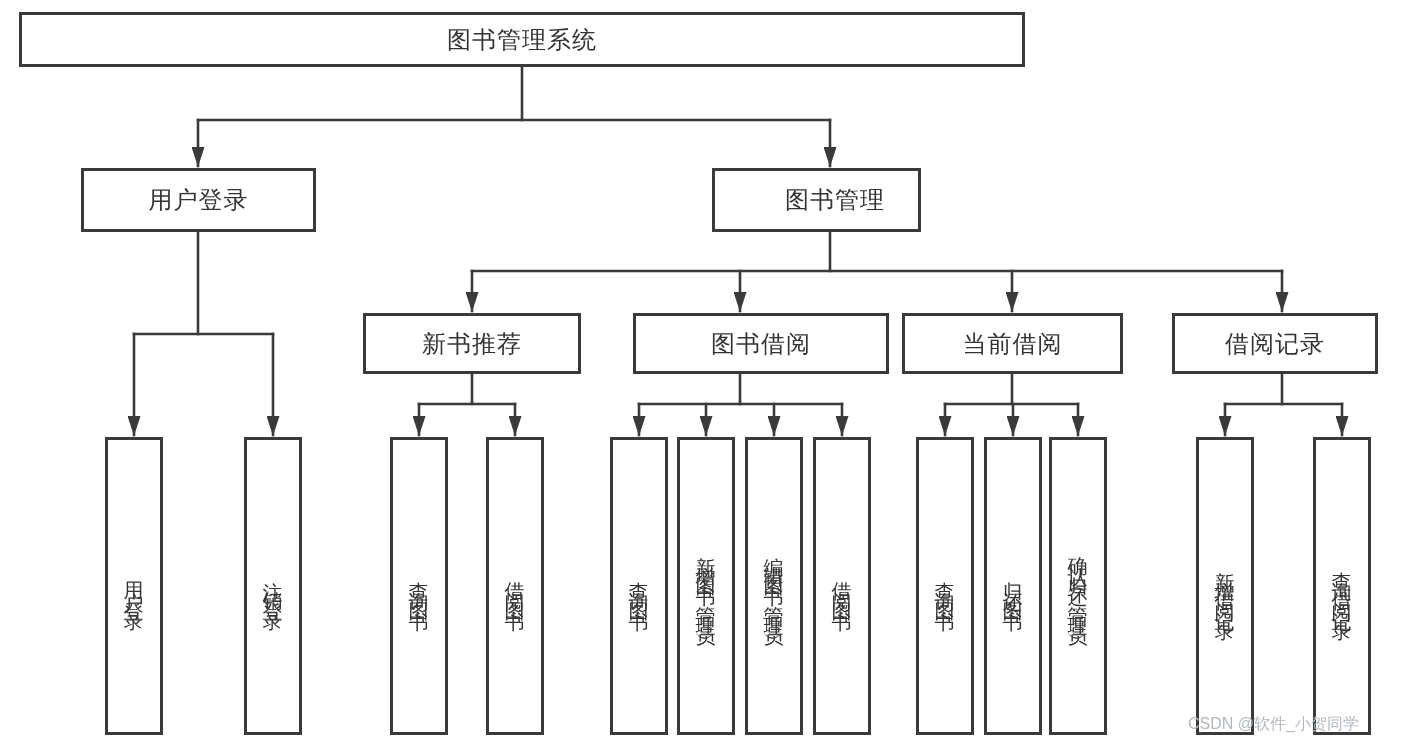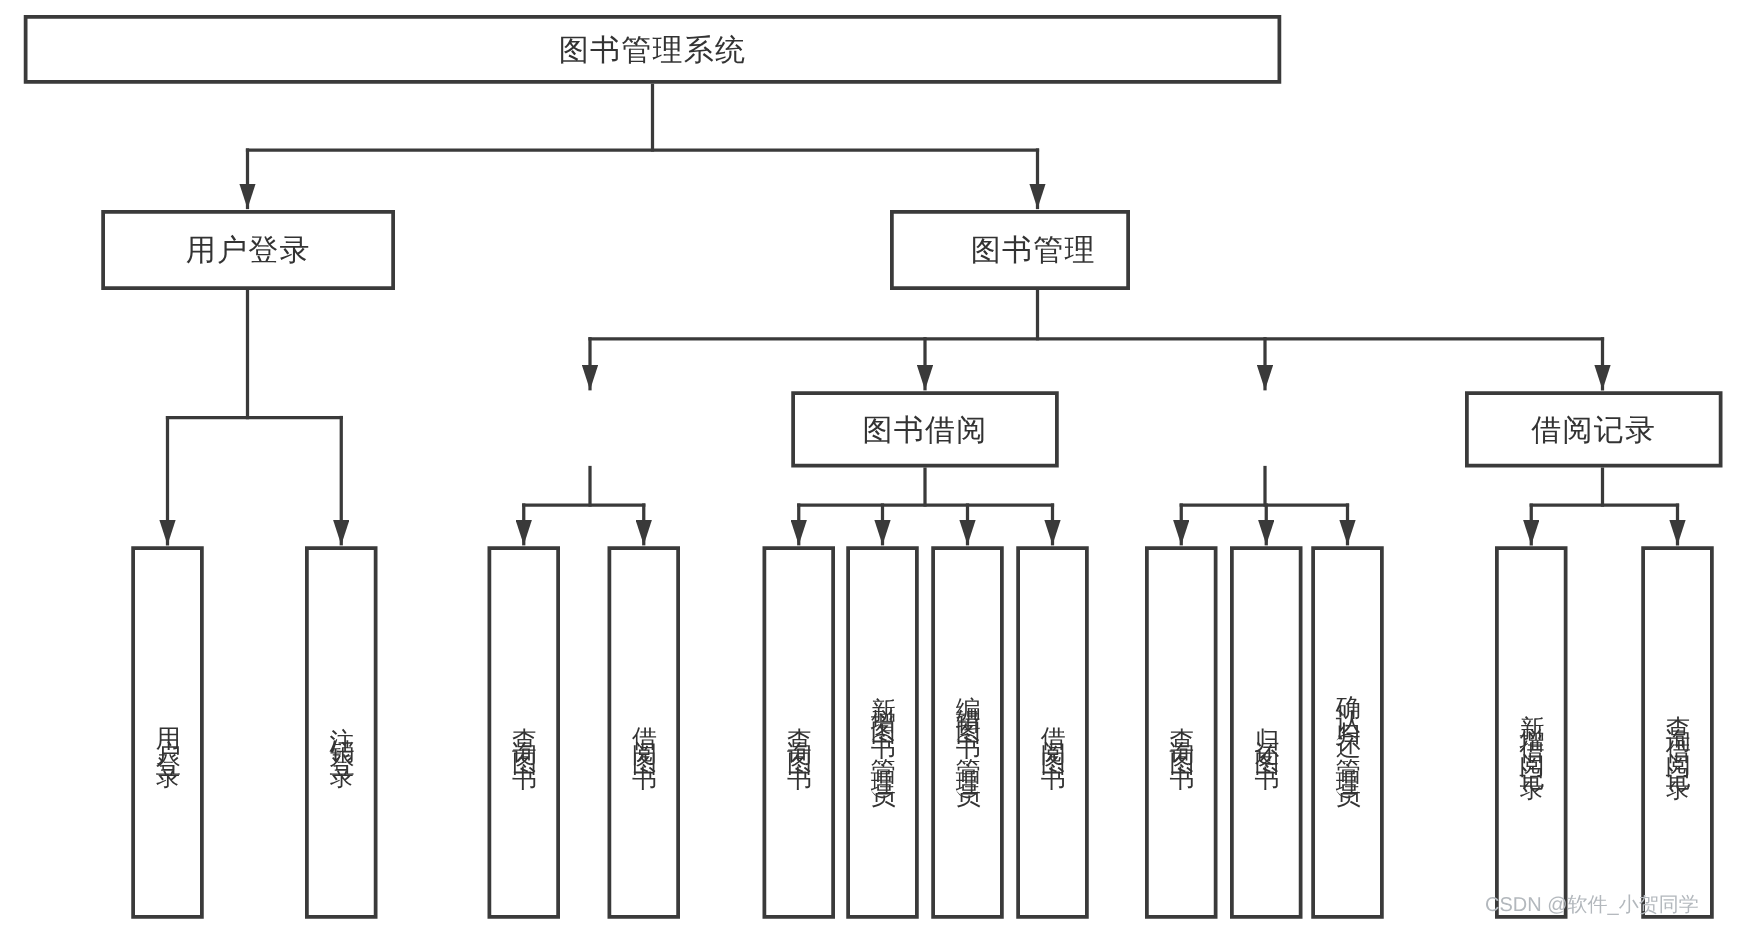--- a/index.html
+++ b/index.html
@@ -35,24 +35,24 @@
     writing-mode: vertical-rl;
     text-orientation: mixed;
     font-size: 20px;
     letter-spacing: 10px;
     line-height: 1;
   }
   
   .n-root   { left: 19px;   top: 12px;  width: 1006px; height: 55px; }
   
   .n-login  { left: 81px;   top: 168px; width: 235px;  height: 64px; }
-  .n-mgmt   { left: 712px;  top: 168px; width: 192px;  height: 64px; padding-left: 37px; }
+  .n-mgmt   { left: 712px;  top: 168px; width: 209px;  height: 64px; padding-left: 37px; }
   
   .n-newrec { left: 363px;  top: 313px; width: 218px;  height: 61px; }
-  .n-borrow { left: 633px;  top: 313px; width: 214px;  height: 61px; }
+  .n-borrow { left: 633px;  top: 313px; width: 256px;  height: 61px; }
   .n-curr   { left: 902px;  top: 313px; width: 221px;  height: 61px; }
   .n-rec    { left: 1172px; top: 313px; width: 206px;  height: 61px; }
   
   .leaf { top: 437px; width: 58px; height: 298px; }
   .l-1a { left: 105px; }  .l-1b { left: 244px; }
   .l-2a { left: 390px; }  .l-2b { left: 486px; }
   .l-3a { left: 610px; }  .l-3b { left: 677px; } .l-3c { left: 745px; } .l-3d { left: 813px; }
   .l-4a { left: 916px; }  .l-4b { left: 984px; } .l-4c { left: 1049px; }
   .l-5a { left: 1196px; } .l-5b { left: 1313px; }
   .watermark {
@@ -136,23 +136,29 @@
     <span class="h-label">图书管理系统</span>
   </div>
 
   <div class="box n-login">
     <span class="h-label">用户登录</span>
   </div>
   <div class="box n-mgmt">
     <span class="h-label">图书管理</span>
   </div>
 
+  <div class="box n-newrec">
+    <span class="h-label">新书推荐</span>
+  </div>
   <div class="box n-borrow">
     <span class="h-label">图书借阅</span>
   </div>
+  <div class="box n-curr">
+    <span class="h-label">当前借阅</span>
+  </div>
   <div class="box n-rec">
     <span class="h-label">借阅记录</span>
   </div>
 
   <div class="box leaf l-1a">
     <span class="v-label">用户登录</span>
   </div>
   <div class="box leaf l-1b">
     <span class="v-label">注销登录</span>
   </div>

